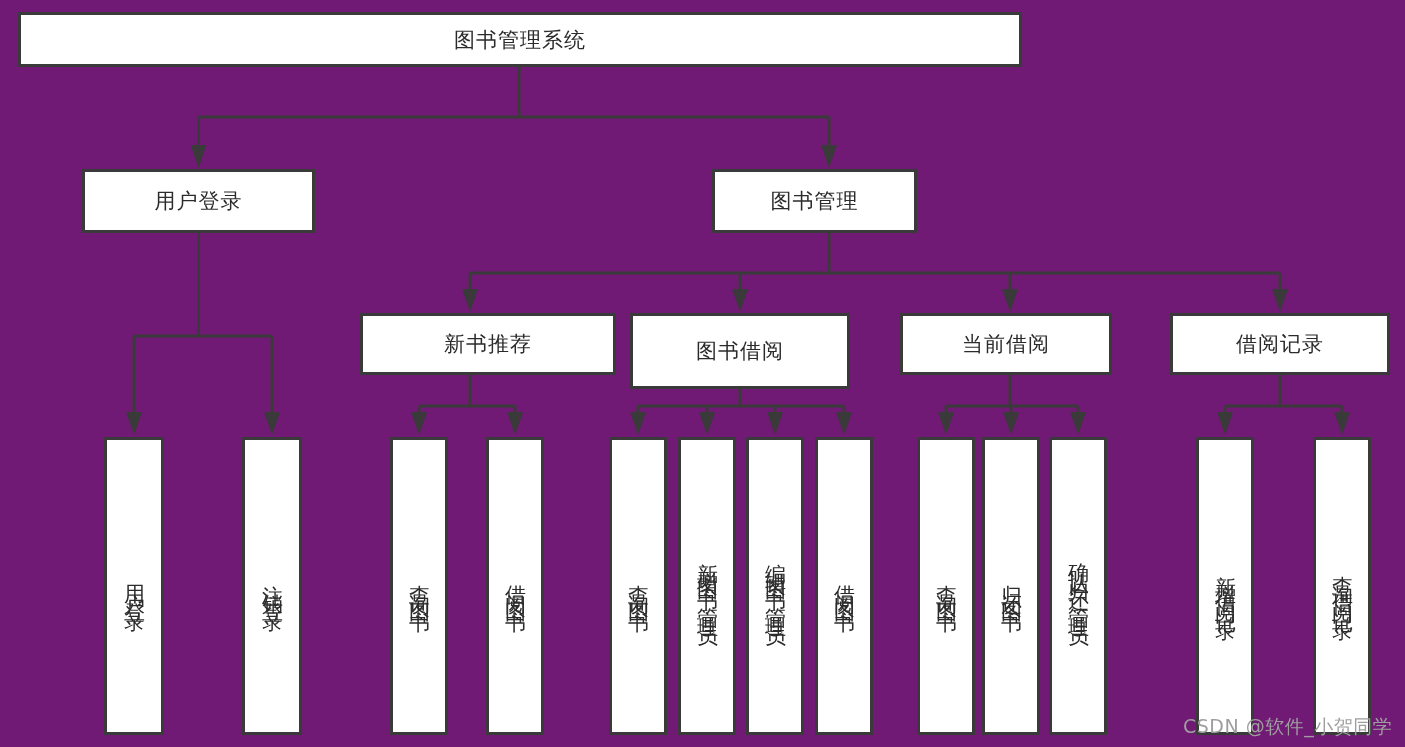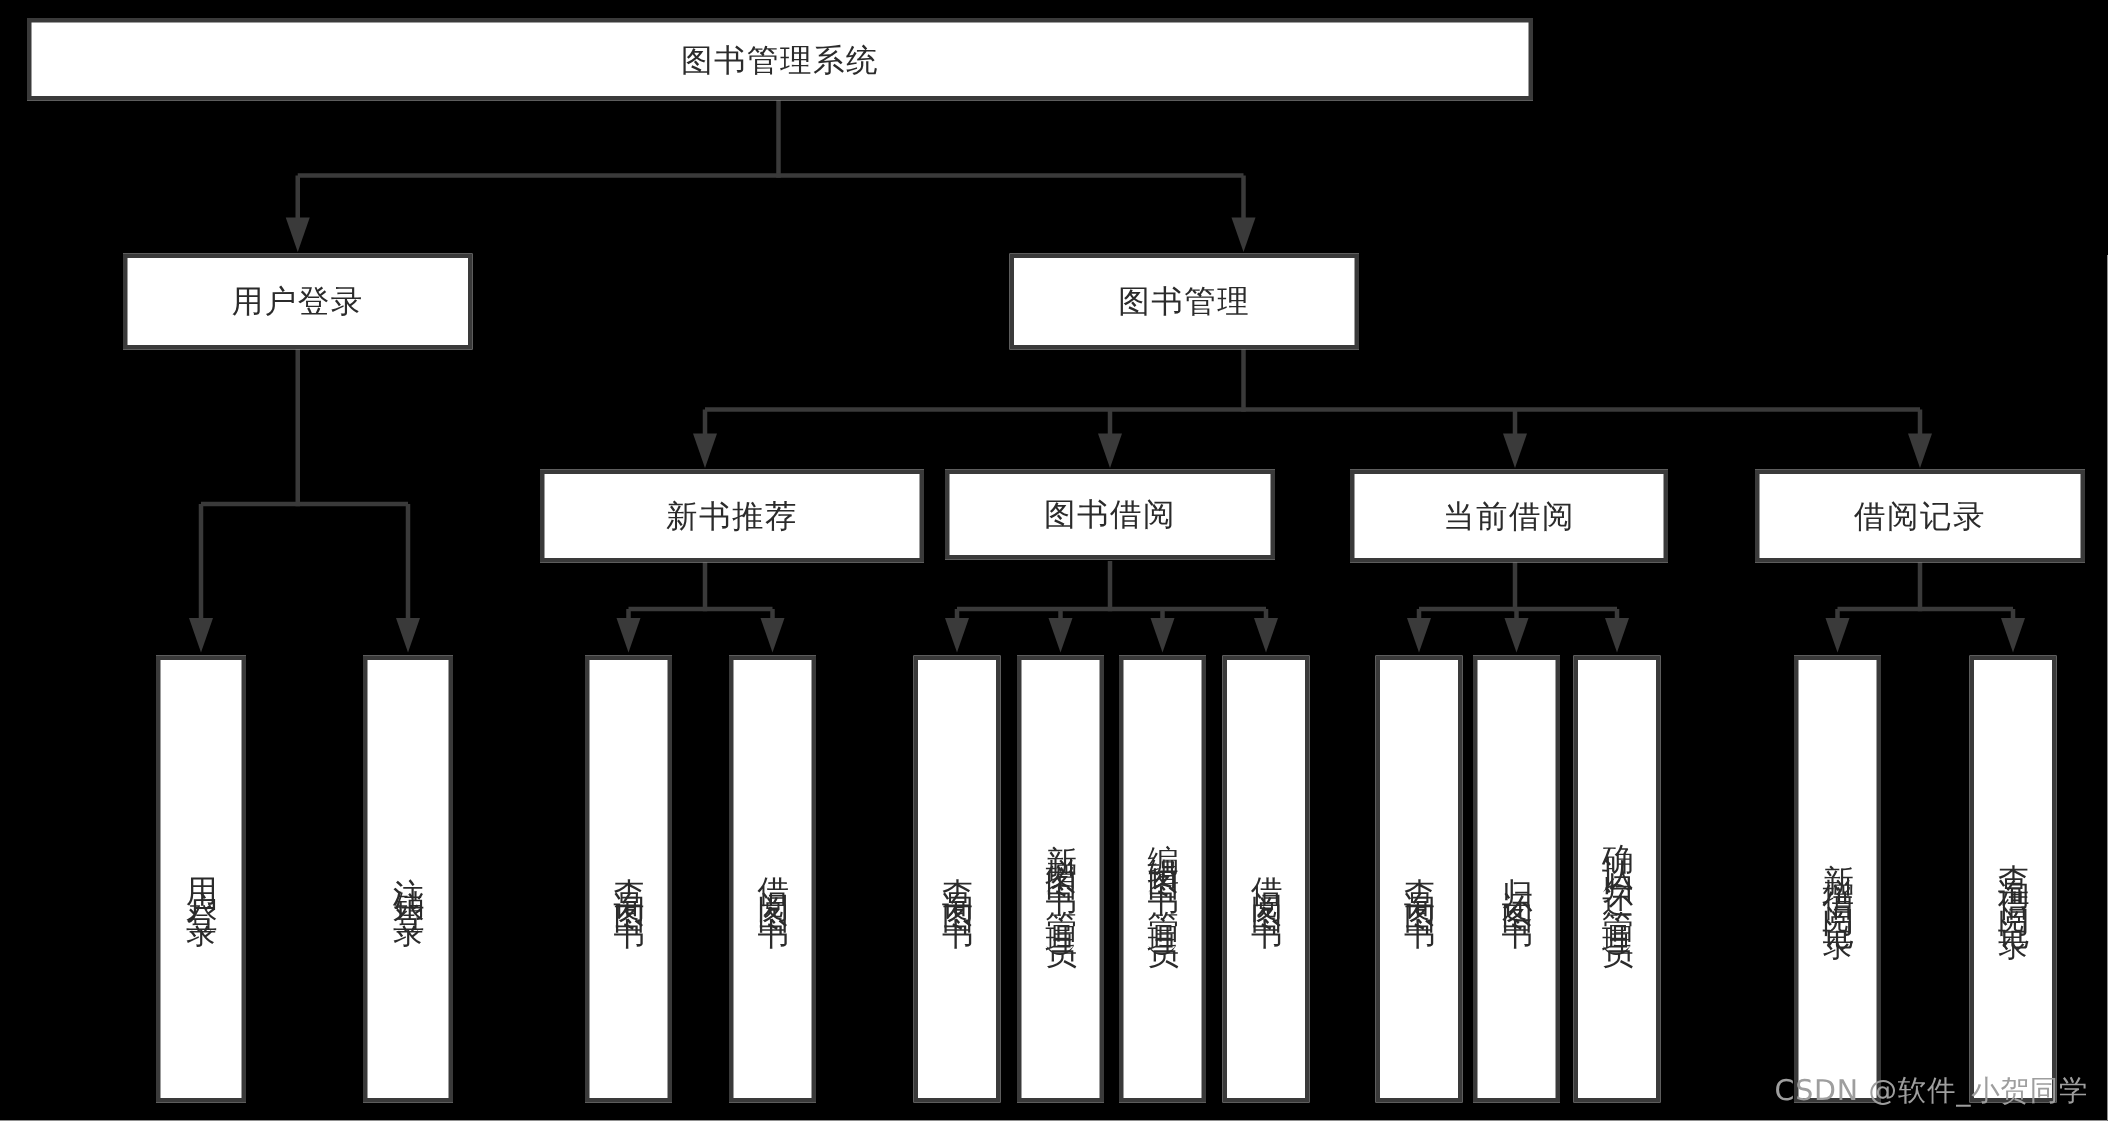--- a/index.html
+++ b/index.html
@@ -1,19 +1,19 @@
 <!DOCTYPE html>
 <html><head>
 <meta charset="utf-8">
 <style>
   html,body{margin:0;padding:0;background:#ffffff;}
   .canvas{
     position:relative;
     width:1405px;height:747px;
-    background:#000000;
+    background:#701a75;
     font-family:"DejaVu Sans",sans-serif;
     overflow:hidden;
   }
   .wires{position:absolute;left:0;top:0;z-index:0;}
   .wires line{stroke:#3a3a3a;stroke-width:3;}
   .wires polygon{fill:#3a3a3a;stroke:none;}
   .hbox{
     position:absolute;z-index:1;box-sizing:border-box;
     border:3px solid #3a3a3a;background:#ffffff;
     display:flex;align-items:center;justify-content:center;
@@ -121,28 +121,28 @@
     </g>
   </svg>
 
   <div class="hbox" style="left:18px;top:12px;width:1004px;height:55px;">
     <span>图书管理系统</span>
   </div>
 
   <div class="hbox" style="left:82px;top:169px;width:233px;height:64px;">
     <span>用户登录</span>
   </div>
-  <div class="hbox" style="left:673px;top:169px;width:233px;height:64px;">
+  <div class="hbox" style="left:712px;top:169px;width:205px;height:64px;">
     <span>图书管理</span>
   </div>
 
   <div class="hbox" style="left:360px;top:313px;width:256px;height:62px;">
     <span>新书推荐</span>
   </div>
-  <div class="hbox" style="left:630px;top:313px;width:220px;height:60px;">
+  <div class="hbox" style="left:630px;top:313px;width:220px;height:76px;">
     <span>图书借阅</span>
   </div>
   <div class="hbox" style="left:900px;top:313px;width:212px;height:62px;">
     <span>当前借阅</span>
   </div>
   <div class="hbox" style="left:1170px;top:313px;width:220px;height:62px;">
     <span>借阅记录</span>
   </div>
 
   <div class="vbox" style="left:104px;width:60px;">

